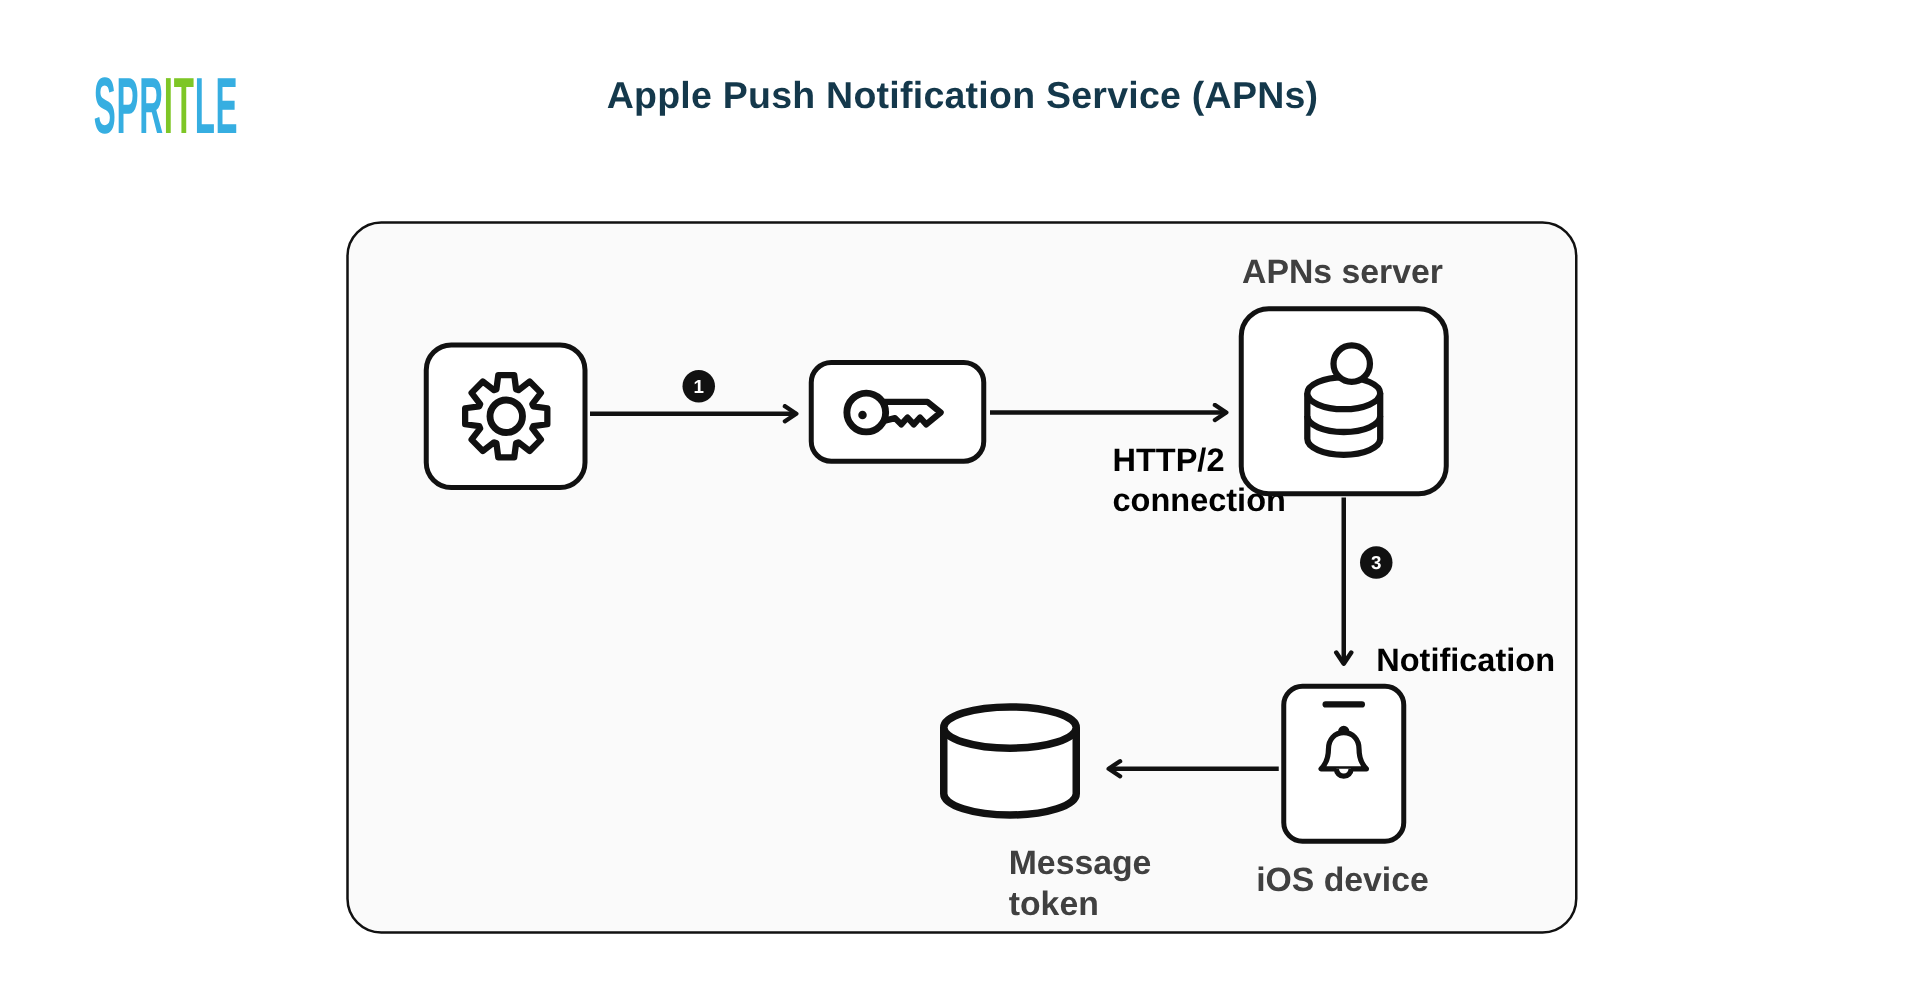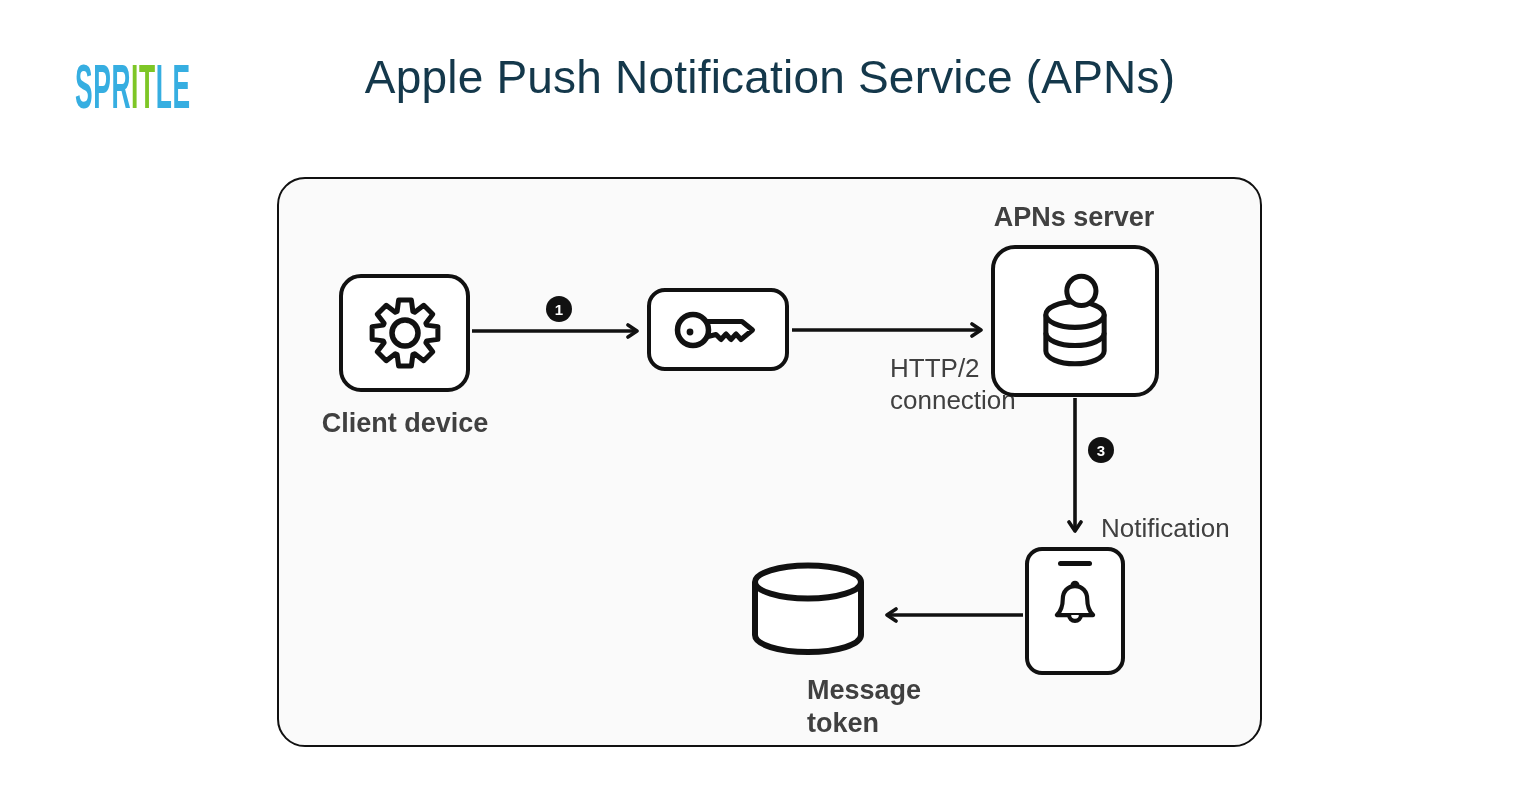--- a/index.html
+++ b/index.html
@@ -8,21 +8,21 @@
   .page { position:relative; width:1536px; height:806px; }
 
   
   .logo { position:absolute; left:75px; top:50px; }
   .logo-inner { display:inline-block; font-weight:700; font-size:44px;
                 letter-spacing:1px; transform:scale(0.60,1.45);
                 transform-origin:0 0; white-space:nowrap; }
 
   
   .title { position:absolute; left:268px; top:52px; width:1004px;
-           text-align:center; font-weight:400; font-size:46px;
+           text-align:center; font-weight:700; font-size:30px;
            line-height:50px; letter-spacing:0.2px; }
 
   
   .canvas { position:absolute; left:277px; top:177px; width:985px; height:570px;
             background:#fafafa; border:2.5px solid #111; border-radius:28px; }
   .canvas * { position:absolute; }
 
   svg.arrows { left:0; top:0; width:985px; height:570px; }
 
   .node-box { background:#fff; border:4.5px solid #111; display:flex;
@@ -40,21 +40,21 @@
   .cyl { left:470px; top:382px; }
 
   .lbl { font-weight:700; font-size:27px; color:#404040; text-align:center;
          line-height:33px; white-space:nowrap; }
   .client-lbl { left:26px;  top:228px; width:200px; }
   .jwt-lbl    { left:339px; top:211px; width:200px; }
   .apns-lbl   { left:695px; top:22px;  width:200px; }
   .ios-lbl    { left:695px; top:509px; width:200px; }
   .mq-lbl     { left:428px; top:495px; width:200px; font-size:27px; }
 
-  .edge-lbl { font-weight:400; font-size:26px; color:#404040; line-height:32px; }
+  .edge-lbl { font-weight:700; font-size:26px; color:#000000; line-height:32px; }
   .http2-lbl { left:511px; top:173px; width:200px; text-align:center; }
   .notif-lbl { left:822px; top:301px; text-align:left;margin-top:32px; }
 
   .badge { width:26px; height:26px; background:#111; border-radius:50%;
            color:#fff; font-weight:700; font-size:15px; display:flex;
            align-items:center; justify-content:center; }
   .badge-1 { left:267px; top:117px; }
   .badge-3 { left:809px; top:258px; }
 </style>
 </head>
@@ -83,21 +83,20 @@
       <line x1="796" y1="219" x2="796" y2="352" stroke="#111" stroke-width="3.6" marker-end="url(#chev)"></line>
       <line x1="744" y1="436" x2="608" y2="436" stroke="#111" stroke-width="3.6" marker-end="url(#chev)"></line>
     </svg>
 
     <div class="node-box client-box">
       <svg width="76" height="76" viewBox="0 0 76 76">
         <polygon id="gear-poly" points="45.87,16.39 44.39,5.12 31.61,5.12 30.13,16.39 28.28,17.15 19.27,10.23 10.23,19.27 17.15,28.28 16.39,30.13 5.12,31.61 5.12,44.39 16.39,45.87 17.15,47.72 10.23,56.73 19.27,65.77 28.28,58.85 30.13,59.61 31.61,70.88 44.39,70.88 45.87,59.61 47.72,58.85 56.73,65.77 65.77,56.73 58.85,47.72 59.61,45.87 70.88,44.39 70.88,31.61 59.61,30.13 58.85,28.28 65.77,19.27 56.73,10.23 47.72,17.15" fill="#fff" stroke="#111" stroke-width="5" stroke-linejoin="round"></polygon>
         <circle cx="38" cy="38" r="13" fill="#fff" stroke="#111" stroke-width="5.5"></circle>
       </svg>
     </div>
-    <div class="lbl client-lbl">Client device</div>
 
     <div class="badge badge-1">1</div>
 
     <div class="node-box jwt-box">
       <svg width="92" height="54" viewBox="0 0 92 54">
         <path d="M30 18.5 L70 18.5 L80.5 27 L69 36.5 L64 31 L59 36.5 L54 31 L49 36.5 L44 31.5 L30 35 Z" fill="#fff" stroke="#111" stroke-width="5" stroke-linejoin="round"></path>
         <circle cx="21" cy="27" r="15.5" fill="#fff" stroke="#111" stroke-width="5.5"></circle>
         <circle cx="18" cy="29" r="3.4" fill="#111"></circle>
       </svg>
     </div>
@@ -122,20 +121,21 @@
     <div class="edge-lbl notif-lbl">Notification</div>
 
     <div class="phone">
       <div class="phone-bar"></div>
       <svg width="58" height="58" viewBox="0 0 64 64">
         <circle cx="32" cy="9" r="3" fill="#fff" stroke="#111" stroke-width="4"></circle>
         <path d="M32 10 C24 10 18.5 16 18.5 24.5 C18.5 34 15.5 38.5 12 42 L52 42 C48.5 38.5 45.5 34 45.5 24.5 C45.5 16 40 10 32 10 Z" fill="#fff" stroke="#111" stroke-width="4.6" stroke-linejoin="round"></path>
         <path d="M38.5 42 A6.5 6.5 0 0 1 25.5 42" fill="#fff" stroke="#111" stroke-width="4.6"></path>
       </svg>
     </div>
+    <div class="lbl ios-lbl">iOS device</div>
 
     <div class="cyl">
       <svg width="118" height="98" viewBox="0 0 118 98">
         <path d="M6 21 L6 74 A53 17 0 0 0 112 74 L112 21" fill="#fff" stroke="#111" stroke-width="6"></path>
         <ellipse cx="59" cy="21" rx="53" ry="16.5" fill="#fff" stroke="#111" stroke-width="6"></ellipse>
       </svg>
     </div>
     <div class="lbl mq-lbl">
       <span>Message</span>
         <br>

